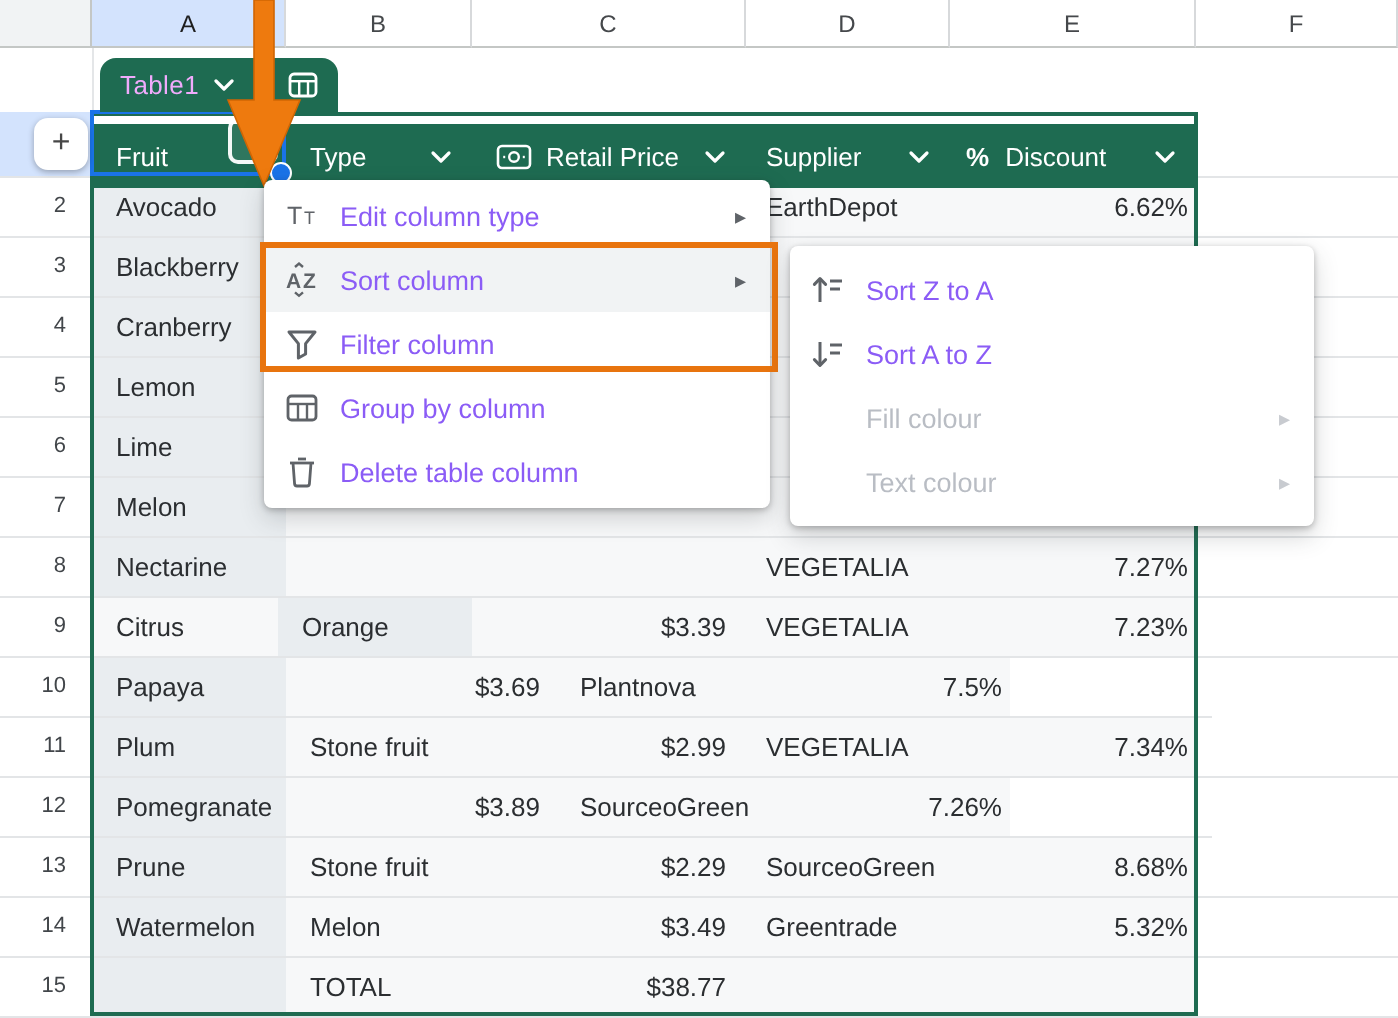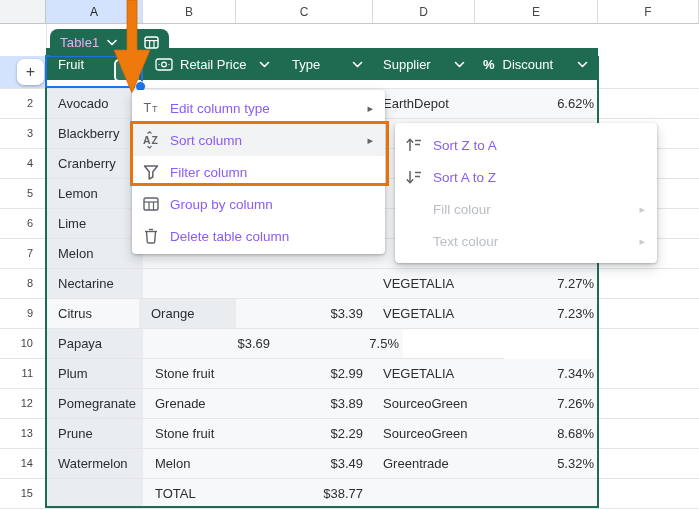--- a/index.html
+++ b/index.html
@@ -15,21 +15,21 @@
   .w-a{width:97px}.w-b{width:93px}.w-c{width:137px}.w-d{width:102px}.w-e{width:123px}.w-f{width:101px}
   
   .band{position:absolute;top:24px;left:0;width:699px;height:32px;background:#fff;z-index:1;}
   .band-line{position:absolute;top:24px;left:46px;width:1px;height:32px;background:#e4e6e8;z-index:1;}
   
   .chip{position:absolute;left:50px;top:29px;height:27px;background:#1e6b51;border-radius:8px 8px 0 0;
         display:flex;align-items:center;padding:0 10px;color:#f0abfc;z-index:8;}
   .chip-label{font-size:13px;font-weight:500;letter-spacing:.2px;}
   .chip .sep{width:1px;height:14px;background:rgba(255,255,255,.35);margin:0 8px;}
   
-  .thead{position:absolute;left:46px;top:48px;width:552px;height:32px;background:#1e6b51;display:flex;z-index:4;}
+  .thead{position:absolute;left:46px;top:62px;width:552px;height:32px;background:#1e6b51;display:flex;z-index:4;}
   .th{display:flex;align-items:center;box-sizing:border-box;color:#fff;font-size:13px;font-weight:500;}
   .th .lbl{white-space:nowrap;}
   .th .spacer{flex:1;}
   .chev{display:inline-flex;margin-right:10px;}
   .left-hdrcell{position:absolute;left:0;top:56px;width:46px;height:32px;background:#d3e3fd;z-index:3;}
   .addbtn{position:absolute;left:17px;top:59px;width:27px;height:26px;background:#fff;border-radius:7px;
           box-shadow:0 1px 3px rgba(0,0,0,.3);display:flex;align-items:center;justify-content:center;
           font-size:16px;color:#474747;z-index:9;cursor:pointer;}
   .dropbox{position:absolute;left:114px;top:59px;width:25px;height:23px;border:2px solid rgba(255,255,255,.95);
            border-radius:5px;background:rgba(255,255,255,.08);box-sizing:border-box;display:flex;
@@ -160,36 +160,36 @@
         <div class="cell c-a">Orange</div>
         <div class="cell c-c">$3.39</div>
         <div class="cell c-d">VEGETALIA</div>
         <div class="cell c-e">7.23%</div>
         <div class="cell c-f"></div>
       </div>
       <div class="grid-row">
         <div class="cell c-rn">10</div>
         <div class="cell c-a">Papaya</div>
         <div class="cell c-c">$3.69</div>
+        <div class="cell c-d">Plantnova</div>
         <div class="cell c-e">7.5%</div>
         <div class="cell c-f"></div>
       </div>
       <div class="grid-row">
         <div class="cell c-rn">11</div>
         <div class="cell c-a">Plum</div>
         <div class="cell c-b">Stone fruit</div>
         <div class="cell c-c">$2.99</div>
         <div class="cell c-d">VEGETALIA</div>
         <div class="cell c-e">7.34%</div>
         <div class="cell c-f"></div>
       </div>
       <div class="grid-row">
         <div class="cell c-rn">12</div>
         <div class="cell c-a">Pomegranate</div>
-        <div class="cell c-b">Grenade</div>
         <div class="cell c-c">$3.89</div>
         <div class="cell c-d">SourceoGreen</div>
         <div class="cell c-e">7.26%</div>
         <div class="cell c-f"></div>
       </div>
       <div class="grid-row">
         <div class="cell c-rn">13</div>
         <div class="cell c-a">Prune</div>
         <div class="cell c-b">Stone fruit</div>
         <div class="cell c-c">$2.29</div>
@@ -238,46 +238,46 @@
   </div>
 
   <div class="left-hdrcell"></div>
   <div class="addbtn">+</div>
 
   <div class="thead">
     <div class="th w-a" style="padding-left:12px">
       <span class="lbl">Fruit</span>
       <span class="spacer"></span>
     </div>
+    <div class="th w-b" style="padding-left:12px">
+      <span class="lbl">Type</span>
+      <span class="spacer"></span>
+      <span class="chev">
+        <svg width="11" height="7" viewBox="0 0 11 7">
+            <polyline points="1.5,1.5 5.5,5.5 9.5,1.5" fill="none" stroke="#fff" stroke-width="1.6" stroke-linecap="round" stroke-linejoin="round"></polyline>
+          </svg>
+      </span>
+    </div>
     <div class="th w-c" style="padding-left:12px">
       <span style="margin-right:7px;display:inline-flex;">
         <svg width="18" height="13" viewBox="0 0 18 13">
             <rect x="1" y="1" width="16" height="11" rx="2" fill="none" stroke="#fff" stroke-width="1.3"></rect>
             <circle cx="9" cy="6.5" r="2.4" fill="none" stroke="#fff" stroke-width="1.2"></circle>
             <line x1="3.6" y1="6.5" x2="4.6" y2="6.5" stroke="#fff" stroke-width="1.2"></line>
             <line x1="13.4" y1="6.5" x2="14.4" y2="6.5" stroke="#fff" stroke-width="1.2"></line>
           </svg>
       </span>
       <span class="lbl">Retail Price</span>
       <span class="spacer"></span>
       <span class="chev">
         <svg width="11" height="7" viewBox="0 0 11 7">
             <polyline points="1.5,1.5 5.5,5.5 9.5,1.5" fill="none" stroke="#fff" stroke-width="1.6" stroke-linecap="round" stroke-linejoin="round"></polyline>
           </svg>
       </span>
     </div>
-    <div class="th w-b" style="padding-left:12px">
-      <span class="lbl">Type</span>
-      <span class="spacer"></span>
-      <span class="chev">
-        <svg width="11" height="7" viewBox="0 0 11 7">
-            <polyline points="1.5,1.5 5.5,5.5 9.5,1.5" fill="none" stroke="#fff" stroke-width="1.6" stroke-linecap="round" stroke-linejoin="round"></polyline>
-          </svg>
-      </span>
-    </div>
     <div class="th w-d" style="padding-left:10px">
       <span class="lbl">Supplier</span>
       <span class="spacer"></span>
       <span class="chev">
         <svg width="11" height="7" viewBox="0 0 11 7">
             <polyline points="1.5,1.5 5.5,5.5 9.5,1.5" fill="none" stroke="#fff" stroke-width="1.6" stroke-linecap="round" stroke-linejoin="round"></polyline>
           </svg>
       </span>
     </div>
     <div class="th w-e" style="padding-left:8px">

